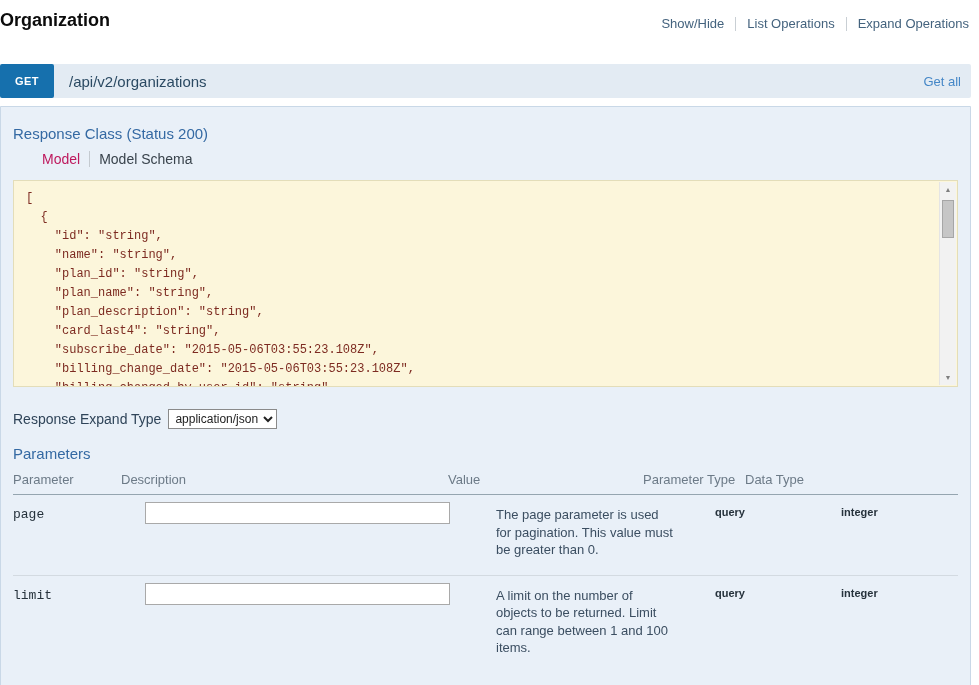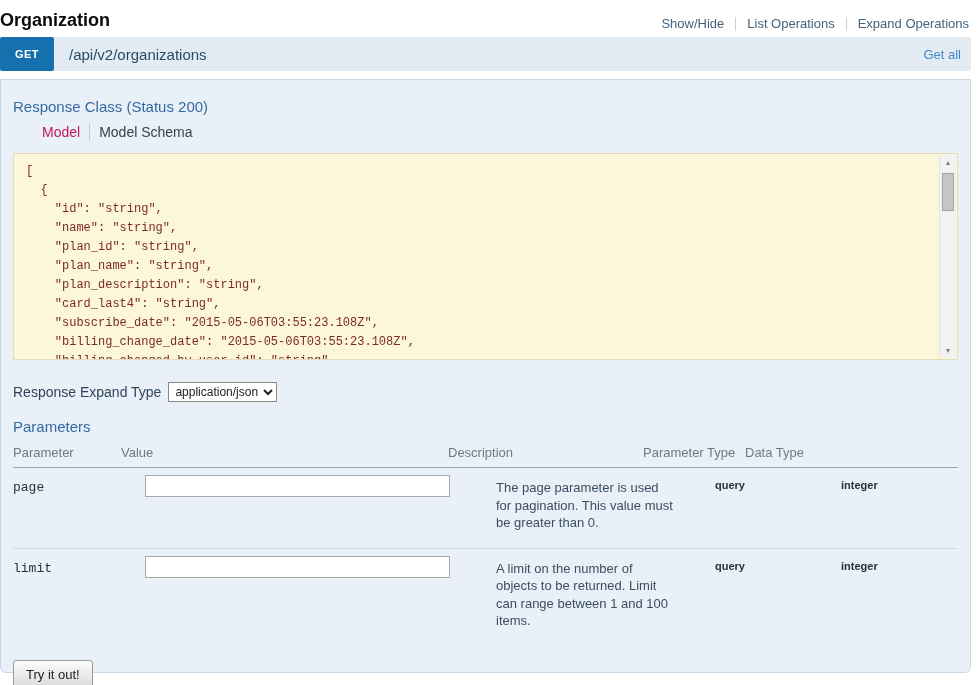--- a/index.html
+++ b/index.html
@@ -9,21 +9,21 @@
   .wrap { padding: 6px 8px 0 0; }
 
   
   .top-row { display: flex; align-items: flex-end; justify-content: space-between; padding: 4px 2px 6px 0; }
   .app-title { font-size: 18px; font-weight: bold; color: #0b0b0b; }
   .top-links { display: flex; align-items: center; font-size: 13px; color: #44637e; }
   .top-links a { color: #44637e; text-decoration: none; cursor: pointer; }
   .vsep { display: inline-block; width: 1px; height: 14px; background: #c9cfd4; margin: 0 11px; }
 
   
-  .endpoint-bar { display: flex; align-items: center; height: 34px; background: #e3ebf3; border-radius: 2px; }
+  .endpoint-bar { display: flex; align-items: center; height: 34px; background: #e3ebf3; border-radius: 2px; margin-top: 27px; }
   .method-btn { width: 54px; height: 34px; background: #1670ad; color: #ffffff; font-size: 11px;
                 font-weight: bold; letter-spacing: 0.5px; display: flex; align-items: center;
                 justify-content: center; border: none; border-radius: 2px; cursor: pointer; }
   .endpoint-path { margin-left: 15px; font-size: 15px; color: #2b4a63; text-decoration: none; cursor: pointer; }
   .endpoint-action { margin-left: auto; margin-right: 10px; font-size: 13px; color: #4587c7; text-decoration: none; cursor: pointer; }
 
   
   .panel { margin-top: 8px; background: #e9f0f8; border: 1px solid #c9d8e7; border-radius: 0 0 6px 6px;
            padding: 12px; height: 594px; }
 
@@ -130,22 +130,22 @@
       <select class="rct-select">
         <option>application/json</option>
       </select>
     </div>
 
     <h2 class="section-heading params-heading">Parameters</h2>
 
     <div class="ptable">
       <div class="pgrid phead">
         <div>Parameter</div>
+        <div>Description</div>
         <div>Value</div>
-        <div>Description</div>
         <div>Parameter Type</div>
         <div>Data Type</div>
       </div>
 
       <div class="pgrid prow">
         <div class="pname">page</div>
         <div class="pvalue">
           <input type="text" value="" style="">
         </div>
         <div class="pdesc">The page parameter is used for pagination. This value must be greater than 0.</div>

